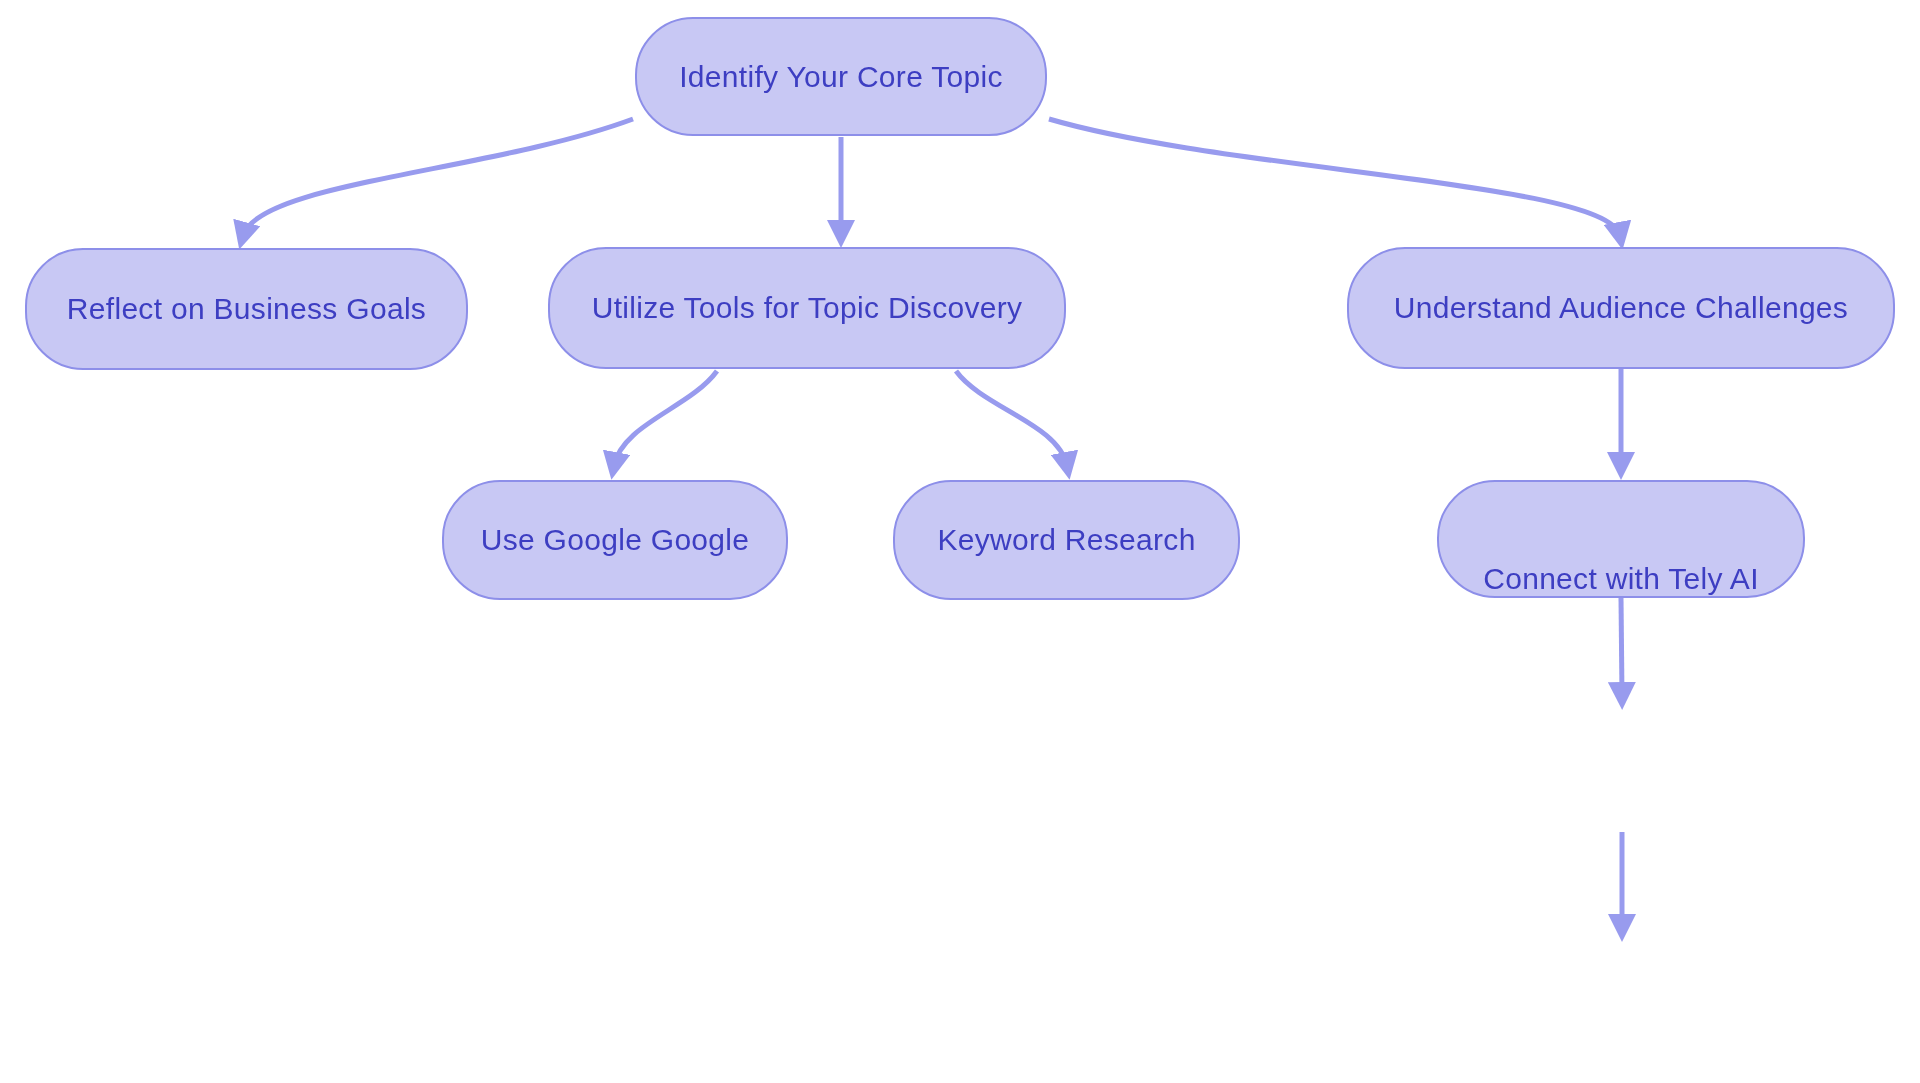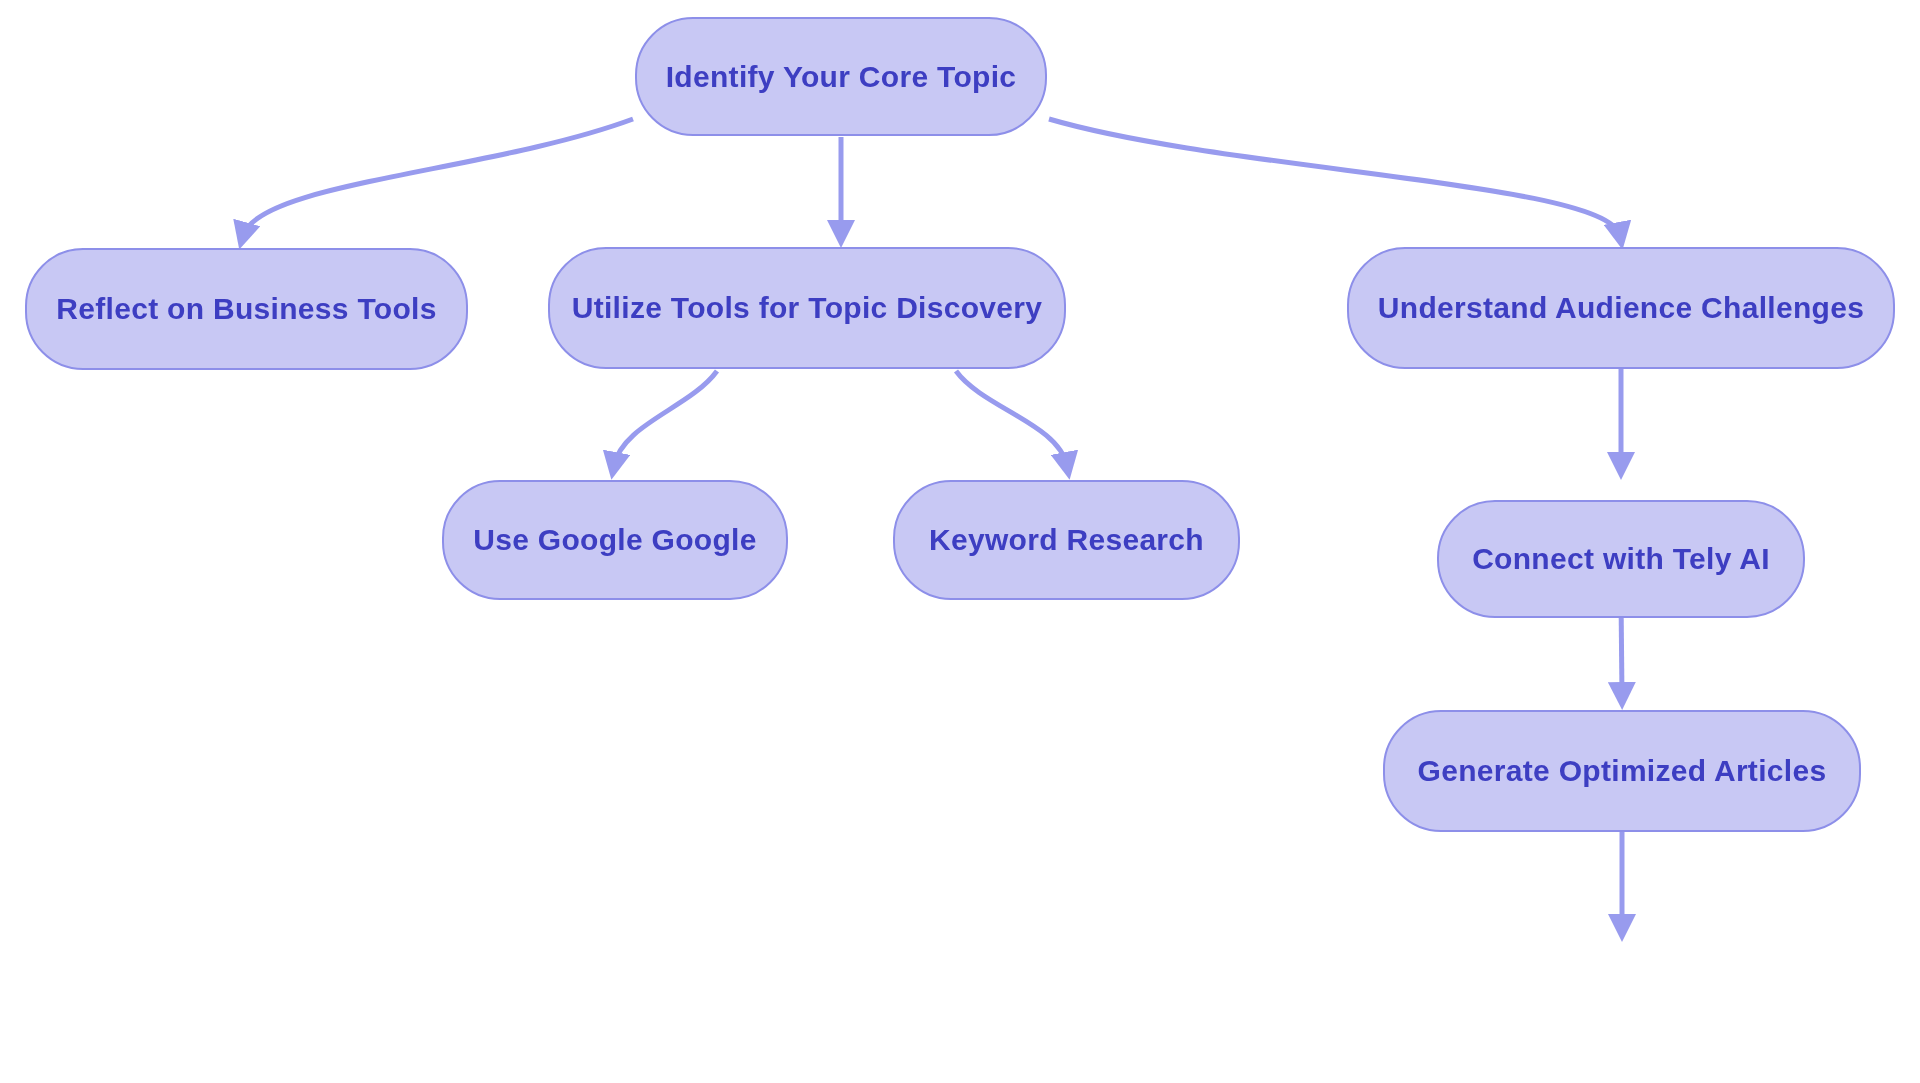--- a/index.html
+++ b/index.html
@@ -9,21 +9,21 @@
     --text:#3d3ec2;
     --arrow:#989bee;
   }
   html,body{margin:0;padding:0;}
   body{
     width:1920px;height:1083px;
     background:var(--bg);
     font-family:"Liberation Sans","DejaVu Sans",sans-serif;
     overflow:hidden;
   }
-  .canvas{position:relative;width:1920px;height:1083px;font-weight:bold;}
+  .canvas{position:relative;width:1920px;height:1083px;}
   .edges{position:absolute;left:0;top:0;width:1920px;height:1083px;}
   .edge{
     stroke:var(--arrow);
     stroke-width:5;
     fill:none;
     stroke-linecap:butt;
   }
   .ah-shape{fill:var(--arrow);}
   .node{
     position:absolute;
@@ -40,21 +40,21 @@
     white-space:nowrap;
     letter-spacing:0.3px;
   }
   
   .n-identify  {left:635px;  top:17px;  width:412px; height:119px;}
   .n-reflect   {left:25px;   top:248px; width:443px; height:122px;}
   .n-utilize   {left:548px;  top:247px; width:518px; height:122px;}
   .n-understand{left:1347px; top:247px; width:548px; height:122px;}
   .n-trends    {left:442px;  top:480px; width:346px; height:120px;}
   .n-keyword   {left:893px;  top:480px; width:347px; height:120px;text-align:center;}
-  .n-tely      {left:1437px; top:500px; width:368px; height:118px;}
+  .n-tely      {left:1437px; top:480px; width:368px; height:118px;align-items:flex-end;}
   .n-generate  {left:1383px; top:710px; width:478px; height:122px;}
   .n-capture   {left:1410px; top:942px; width:425px; height:120px;}
 </style>
 </head>
 <body>
 
 <div class="canvas">
 
   <svg class="edges" width="1920" height="1083" viewBox="0 0 1920 1083" xmlns="http://www.w3.org/2000/svg">
     <defs>
@@ -69,34 +69,31 @@
     <path class="edge" d="M 956 371 C 983 408, 1059 424, 1067 466" marker-end="url(#ah)"></path>
     <path class="edge" d="M 1621 369 L 1621 466" marker-end="url(#ah)"></path>
     <path class="edge" d="M 1621 598 L 1622 696" marker-end="url(#ah)"></path>
     <path class="edge" d="M 1622 832 L 1622 928" marker-end="url(#ah)"></path>
   </svg>
 
   <div class="node n-identify">
     <span>Identify Your Core Topic</span>
   </div>
   <div class="node n-reflect">
-    <span>Reflect on Business Tools</span>
+    <span>Reflect on Business Goals</span>
   </div>
   <div class="node n-utilize">
     <span>Utilize Tools for Topic Discovery</span>
   </div>
   <div class="node n-understand">
     <span>Understand Audience Challenges</span>
   </div>
   <div class="node n-trends">
     <span>Use Google Google</span>
   </div>
   <div class="node n-keyword">
     <span>Keyword Research</span>
   </div>
   <div class="node n-tely">
     <span>Connect with Tely AI</span>
   </div>
-  <div class="node n-generate">
-    <span>Generate Optimized Articles</span>
-  </div>
 
 </div>
 
 </body></html>

